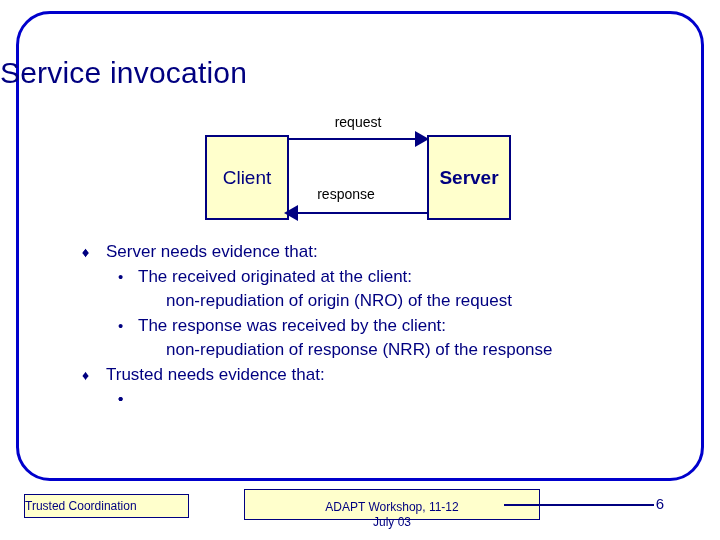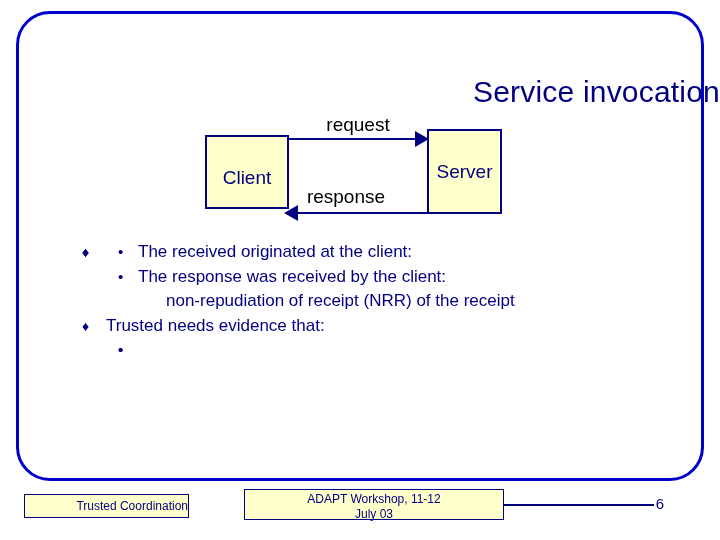--- a/index.html
+++ b/index.html
@@ -26,25 +26,24 @@
     border-radius: 34px;
     box-sizing: border-box;
   }
 
   
   #slide-title {
     position: absolute;
     left: 0;
     top: 56px;
     width: 720px;
-    text-align: right;
+    text-align: left;
     font-size: 30px;
     color: #000080;
     letter-spacing: 0.2px;
-    margin-top: 19px;
   }
 
   
   #diagram {
     position: absolute;
     left: 0;
     top: 110px;
     width: 720px;
     height: 125px;
   }
@@ -55,36 +54,37 @@
     box-sizing: border-box;
     color: #000080;
     font-size: 19px;
     text-align: center;
     line-height: 30px;
   }
   #client-box {
     left: 205px;
     top: 25px;
     width: 84px;
-    height: 74px;
+    height: 85px;
   }
   #server-box {
     left: 427px;
-    top: 19px;
-    width: 75px;
+    top: 25px;
+    width: 84px;
     height: 85px;
+    font-weight: bold;
   }
   .node-label {
     display: block;
     margin-top: 26px;
   }
 
   .edge-label {
     position: absolute;
-    font-size: 19px;
+    font-size: 14px;
     color: #000000;
     text-align: center;
   }
   #request-label {
     left: 290px;
     top: 4px;
     width: 136px;
   }
   #response-label {
     left: 290px;
@@ -170,37 +170,37 @@
     position: absolute;
     left: 24px;
     top: 494px;
     width: 165px;
     height: 24px;
     background: #ffffcc;
     border: 1px solid #000080;
     box-sizing: border-box;
     color: #000080;
     font-size: 12px;
-    text-align: right;
+    text-align: left;
     line-height: 22px;
   }
   #footer-center-box {
     position: absolute;
     left: 244px;
     top: 489px;
-    width: 260px;
+    width: 296px;
     height: 31px;
     background: #ffffcc;
     border: 1px solid #000080;
     box-sizing: border-box;
     color: #000080;
     font-size: 12px;
     text-align: center;
     line-height: 15px;
-    padding-top: 2px;
+    padding-top: 10px;
   }
   #footer-rule {
     position: absolute;
     left: 504px;
     top: 504px;
     width: 150px;
     height: 2px;
     background: #000080;
   }
   #footer-page-number {
@@ -237,31 +237,35 @@
   <div class="arrow-head" id="response-arrow-head"></div>
   <div class="edge-label" id="response-label">response</div>
 </div>
 
 <div id="body-list">
   <div class="bullet-l1">
     <span class="bullet-mark">♦</span>
   </div>
   <div class="bullet-l1">
     <span class="bullet-mark">♦</span>
+    <span>Server needs evidence that:</span>
   </div>
   <div class="bullet-l2">
     <span class="bullet-mark">•</span>
     <span>The received originated at the client:</span>
   </div>
+  <div class="bullet-l3">
+    <span>non-repudiation of origin (NRO) of the request</span>
+  </div>
   <div class="bullet-l2">
     <span class="bullet-mark">•</span>
     <span>The response was received by the client:</span>
   </div>
   <div class="bullet-l3">
-    <span>non-repudiation of receipt (NRR) of the receipt</span>
+    <span>non-repudiation of response (NRR) of the response</span>
   </div>
   <div class="bullet-l1">
     <span class="bullet-mark">♦</span>
     <span>Trusted needs evidence that:</span>
   </div>
   <div class="bullet-l2">
     <span class="bullet-mark">•</span>
   </div>
   <div class="bullet-l2">
     <span class="bullet-mark">•</span>

